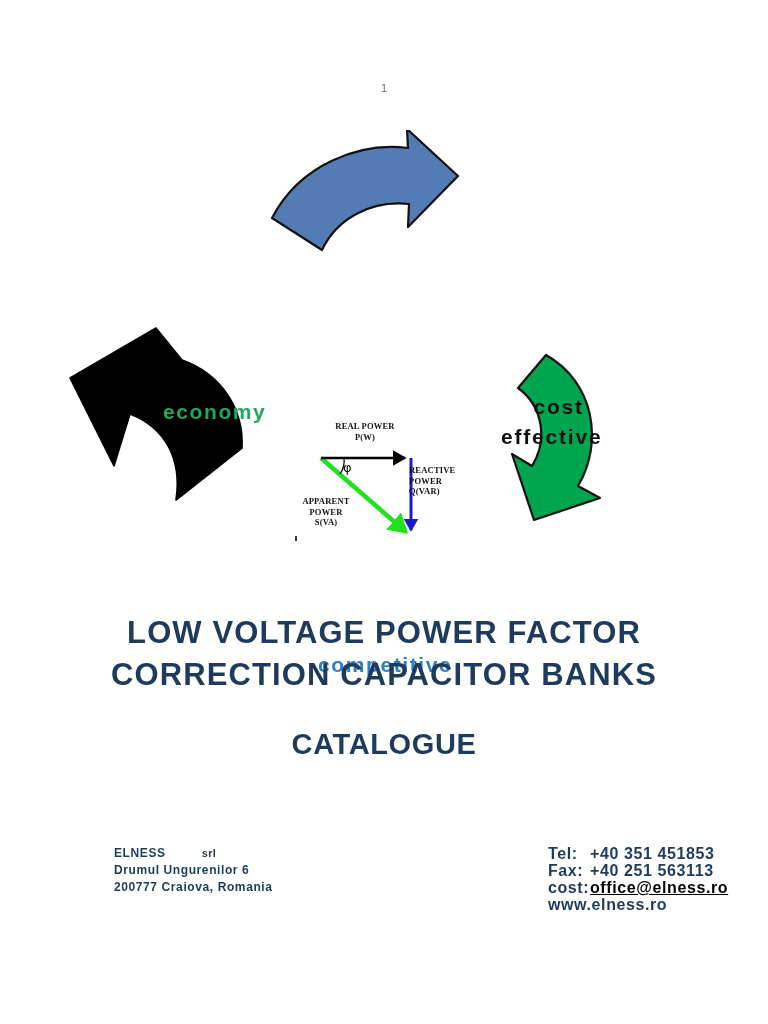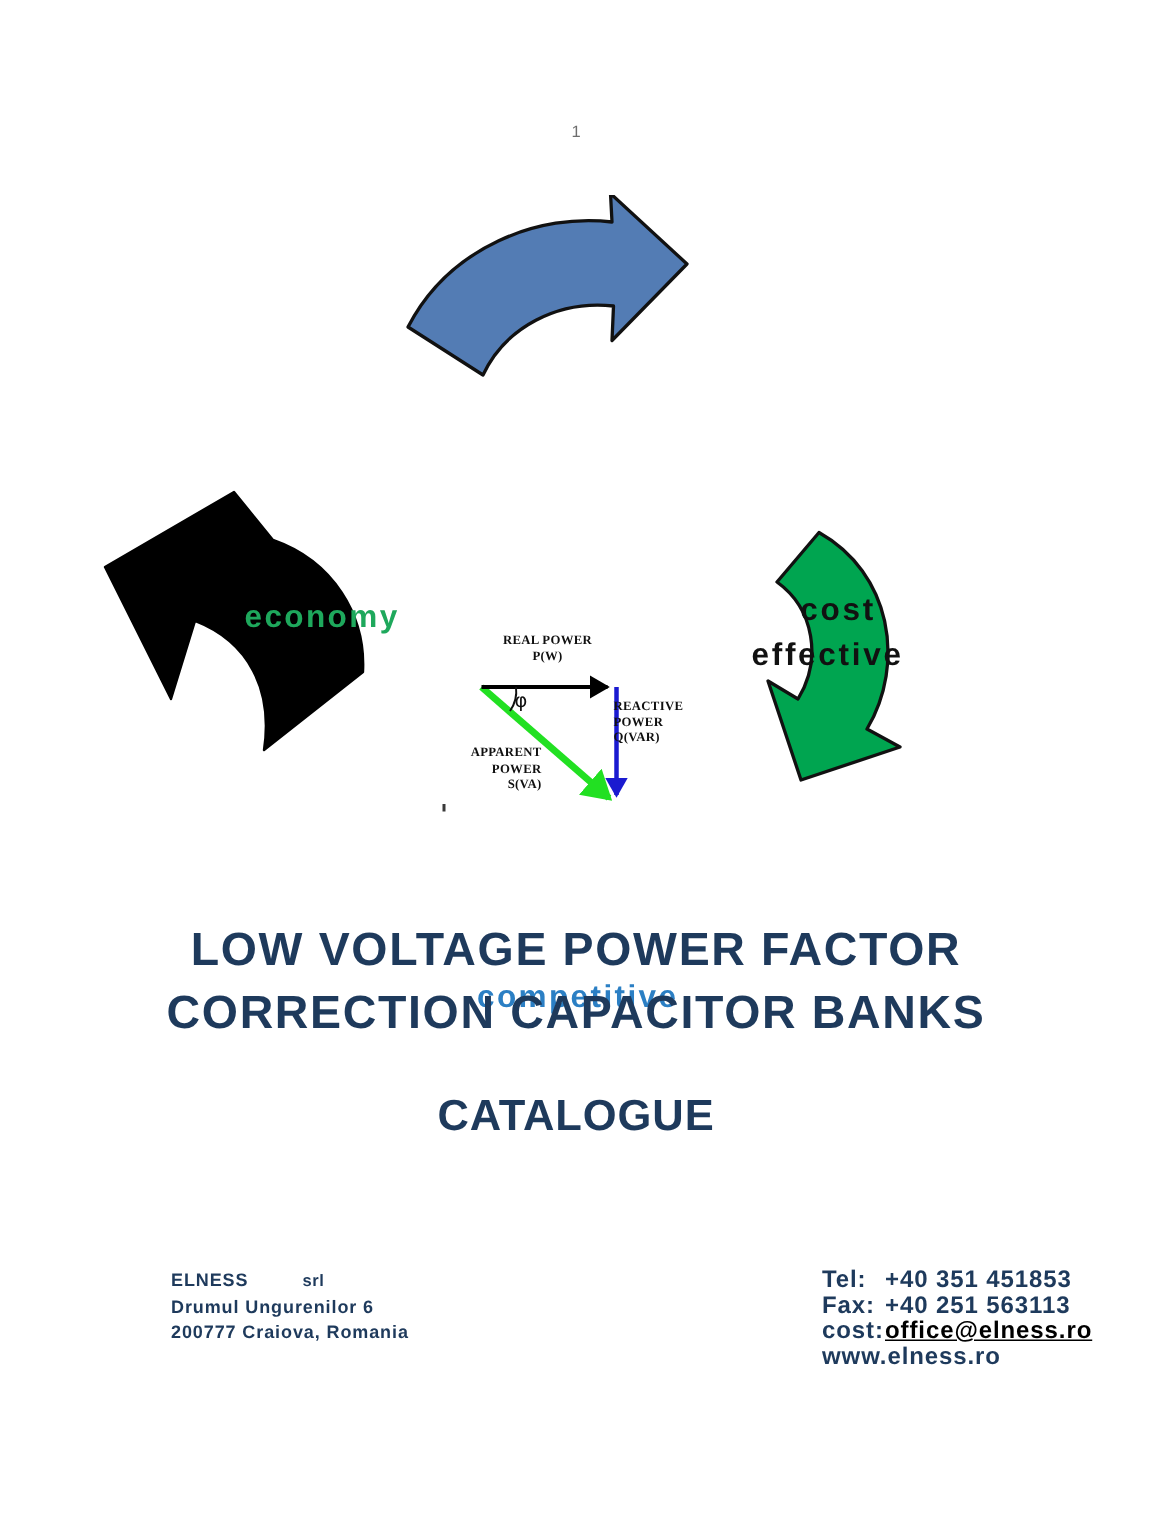--- a/index.html
+++ b/index.html
@@ -106,21 +106,21 @@
     width: 100px;
   }
   #tri-reactive-power {
     left: 121px;
     top: 35px;
     margin-top: 12px;
   }
   #tri-apparent-power {
     left: 3px;
     top: 78px;
-    text-align: right;
+    text-align: center;
     width: 70px;
   }
   #tri-phi {
     position: absolute;
     left: 55px;
     top: 42px;
     font-family: "DejaVu Sans", sans-serif;
     font-size: 13px;
     color: #101010;
   }

